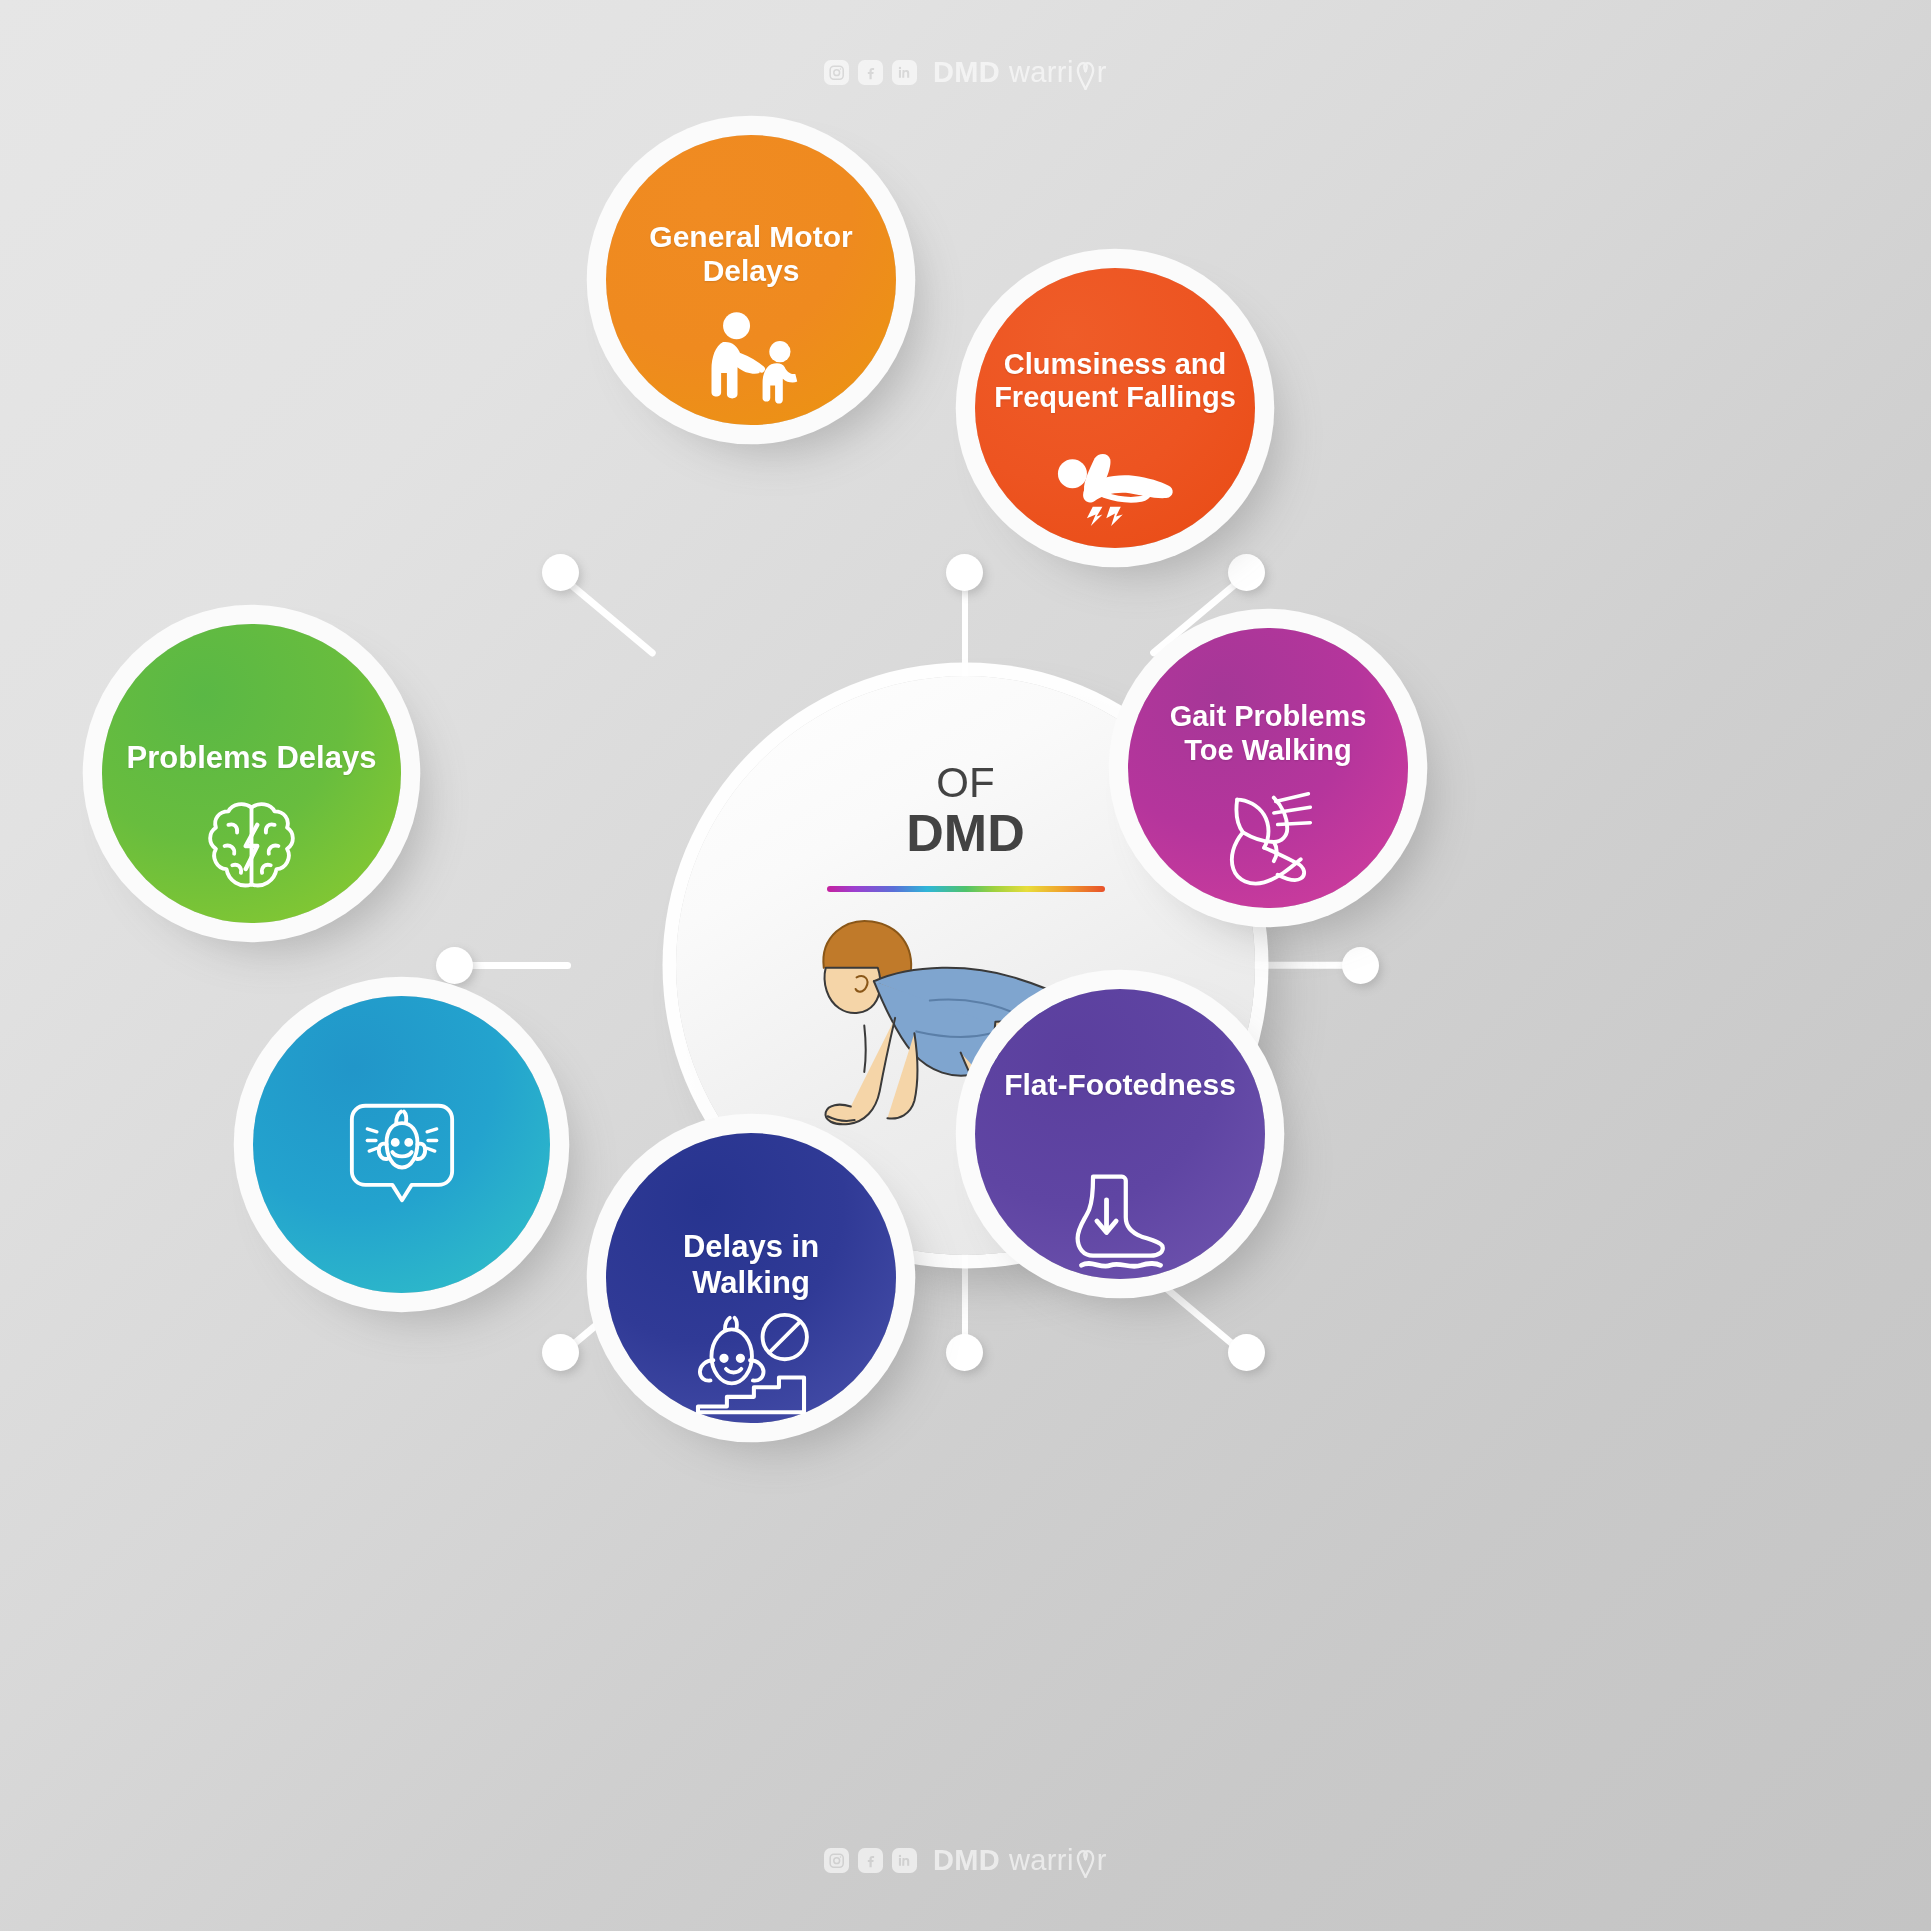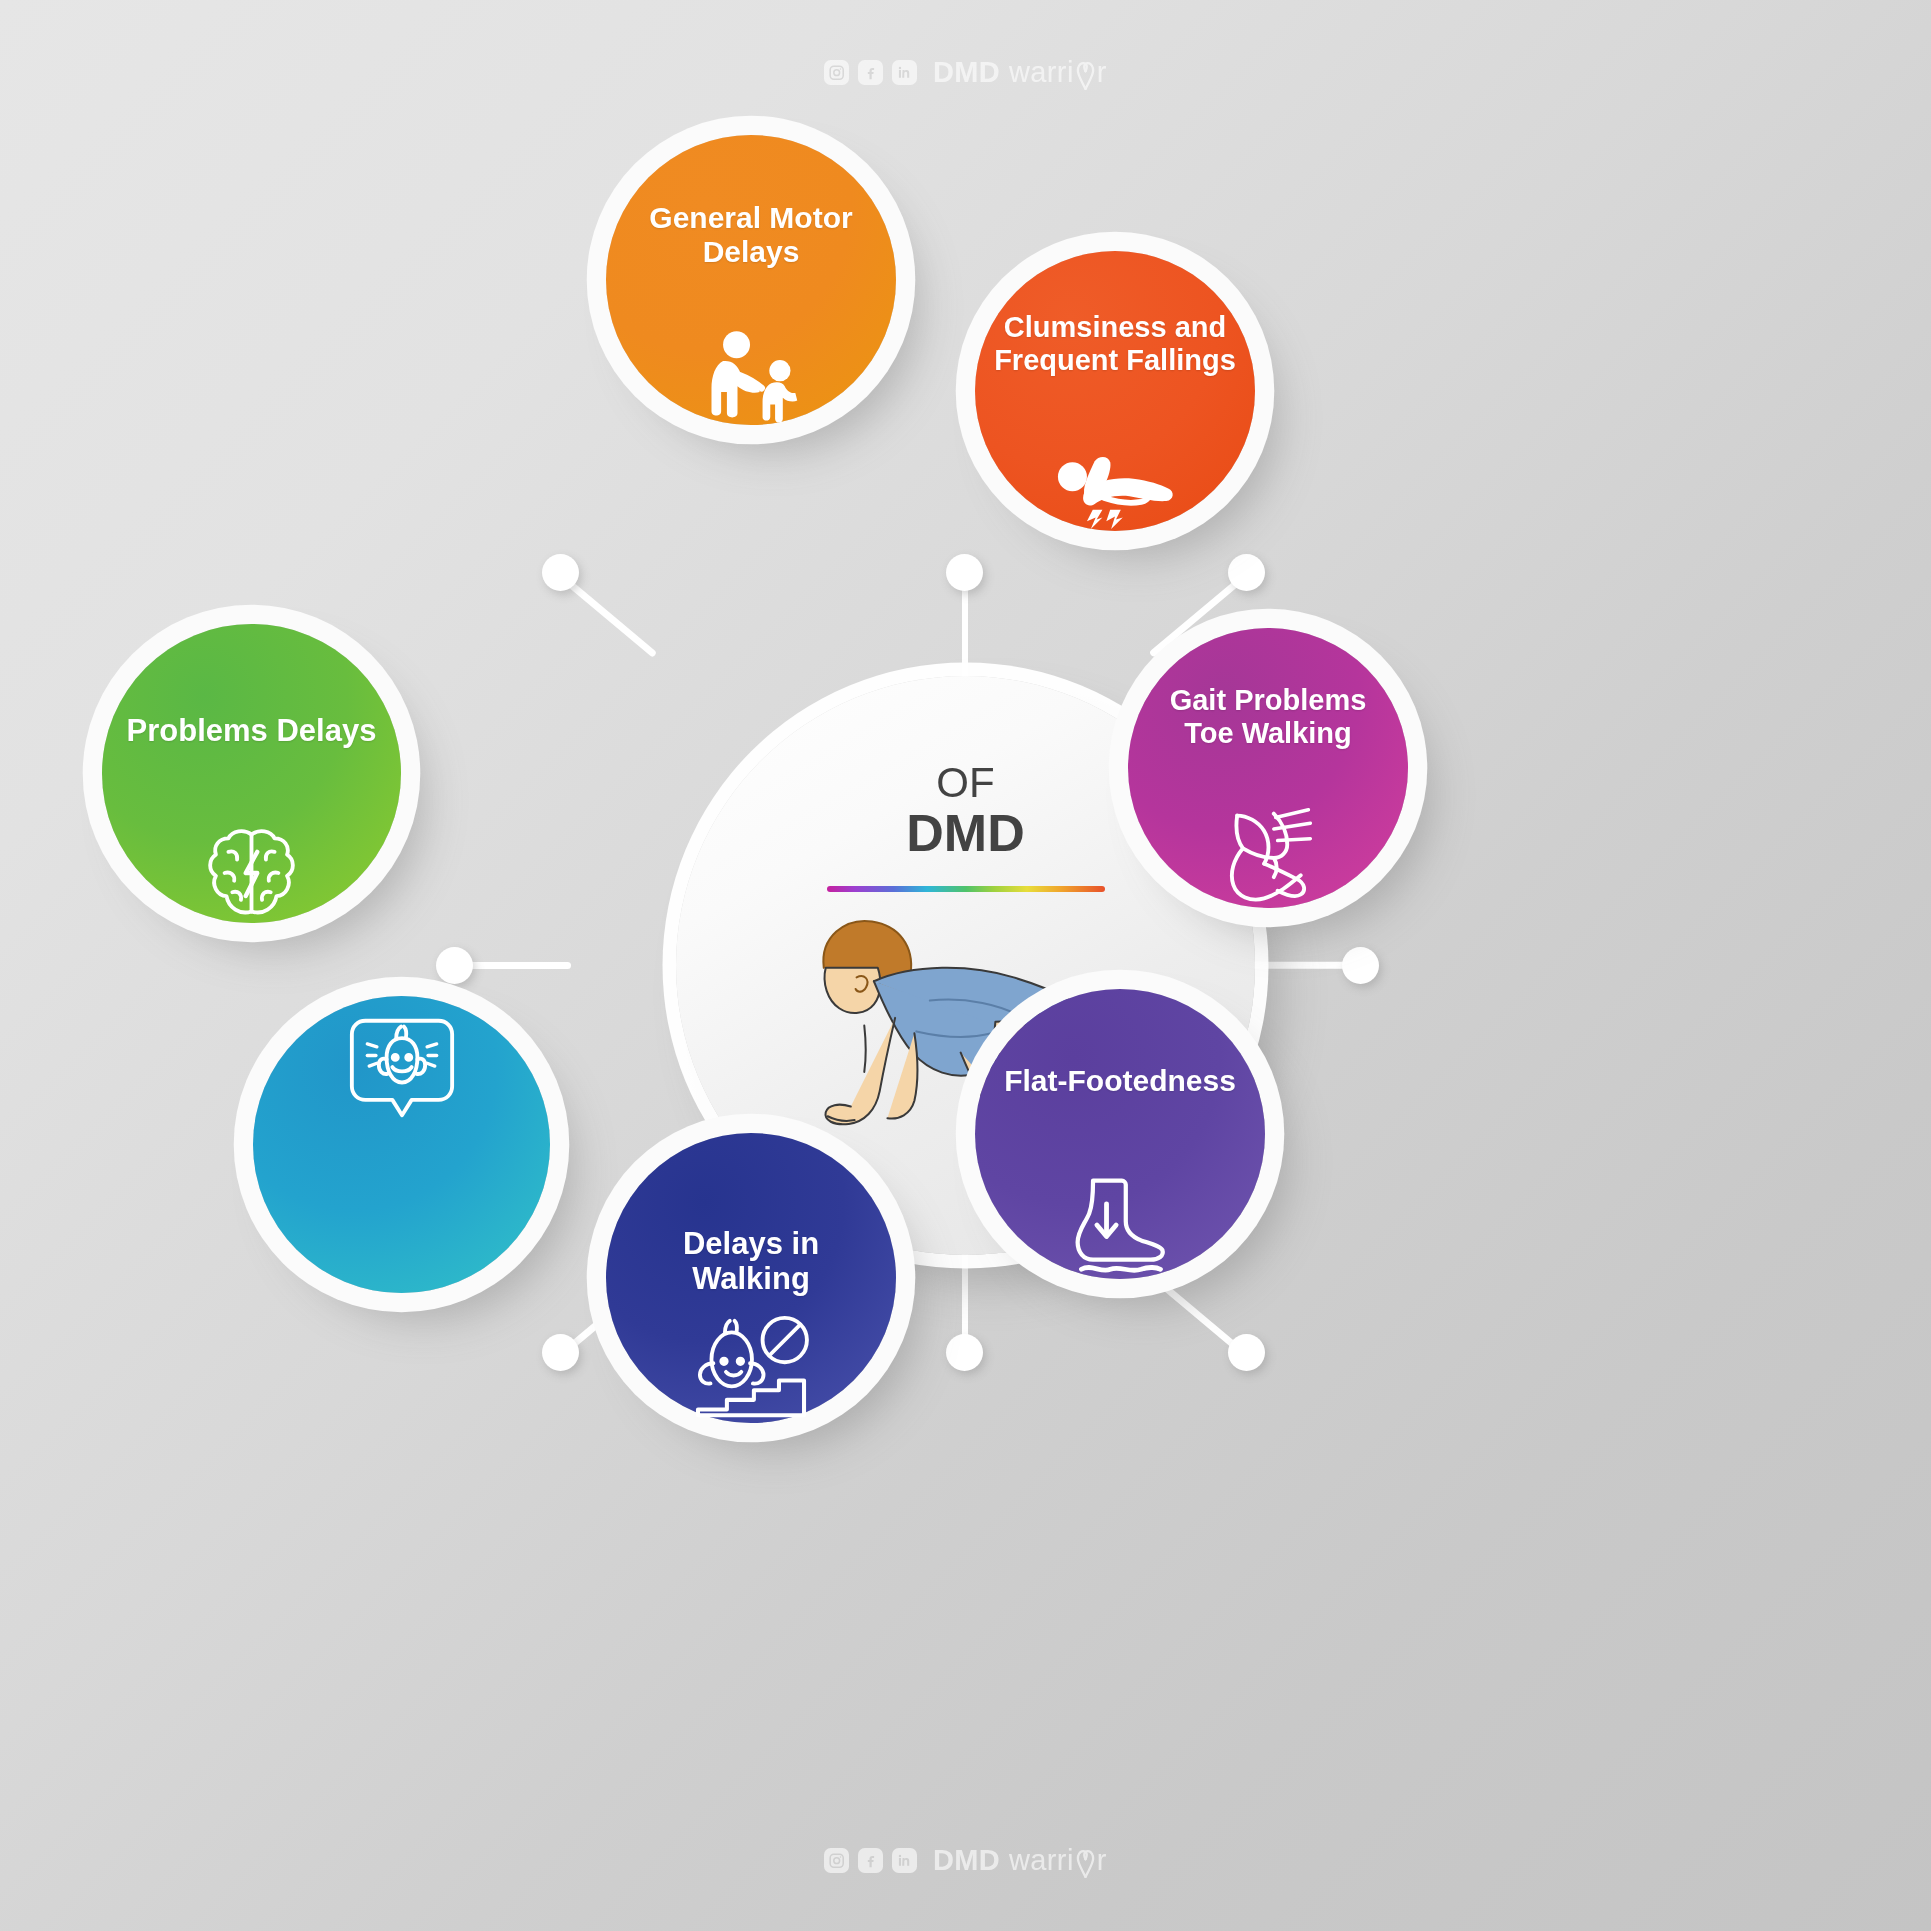--- a/index.html
+++ b/index.html
@@ -51,32 +51,32 @@
     width:278px;height:6.8px;margin-top:25px;border-radius:3.9px;
     background:linear-gradient(90deg,#c5219f 0%,#9d3fd0 10%,#5a6fd8 24%,#2fb6d8 36%,#4fc36a 50%,#9ed13f 60%,#e8dd3a 72%,#f0a52c 84%,#e8512a 100%);
   }
   #childArt{margin-top:15.4px;}
   
   .conn{position:absolute;transform-origin:0 50%;height:6.8px;background:#fff;border-radius:3.9px;}
   .knob{position:absolute;width:37px;height:37px;border-radius:50%;background:#fff;
         box-shadow:2.9px 3.9px 8.7px rgba(120,120,120,.30);}
   
   .node{position:absolute;border-radius:50%;display:flex;flex-direction:column;
-        align-items:center;justify-content:space-between;text-align:center;
+        align-items:center;justify-content:center;text-align:center;
         box-shadow:0 0 0 19.3px #fbfbfb, 23px 27px 42px rgba(110,110,110,.36);}
   .node .lbl{color:#fff;font-weight:bold;line-height:1.14;
              text-shadow:0 1px 1.9px rgba(0,0,0,.12);}
   .node .ic{margin-top:13.5px;display:flex;align-items:center;justify-content:center;}
   .node .ic svg{display:block;}
   
   #n-motor   {left:606px;top:135px;width:290px;height:290px;
               background:radial-gradient(120% 120% at 34% 24%,#f08b22 0%,#ef8a1f 42%,#ec9214 72%,#e4a318 100%);}
   #n-short   {left:255px;top:265px;width:290px;height:290px;
               background:radial-gradient(120% 120% at 34% 24%,#e3b733 0%,#ddb92c 38%,#dcc62f 70%,#dede3b 100%);}
-  #n-clumsy  {left:975px;top:251px;width:280px;height:280px;
+  #n-clumsy  {left:975px;top:268px;width:280px;height:280px;
               background:radial-gradient(120% 120% at 34% 24%,#ef5c28 0%,#ed5421 44%,#e94c16 78%,#e64a12 100%);}
   #n-cog     {left:102px;top:624px;width:299px;height:299px;
               background:radial-gradient(120% 120% at 34% 24%,#5ab845 0%,#68bd3e 40%,#84c832 72%,#96cd2f 100%);}
   #n-gait    {left:1128px;top:628px;width:280px;height:280px;
               background:radial-gradient(120% 120% at 34% 24%,#a53797 0%,#b5359c 40%,#cd3c9d 74%,#d6449f 100%);}
   #n-learn   {left:253px;top:996px;width:297px;height:297px;
               background:radial-gradient(120% 120% at 34% 24%,#2196c9 0%,#23a3ce 40%,#2fbcc9 74%,#3ec6bd 100%);}
   #n-flat    {left:975px;top:989px;width:290px;height:290px;
               background:radial-gradient(120% 120% at 34% 24%,#5b3f9e 0%,#5f45a3 42%,#6d52ad 76%,#7159b1 100%);gap:48px;}
   #n-walk    {left:606px;top:1133px;width:290px;height:290px;

